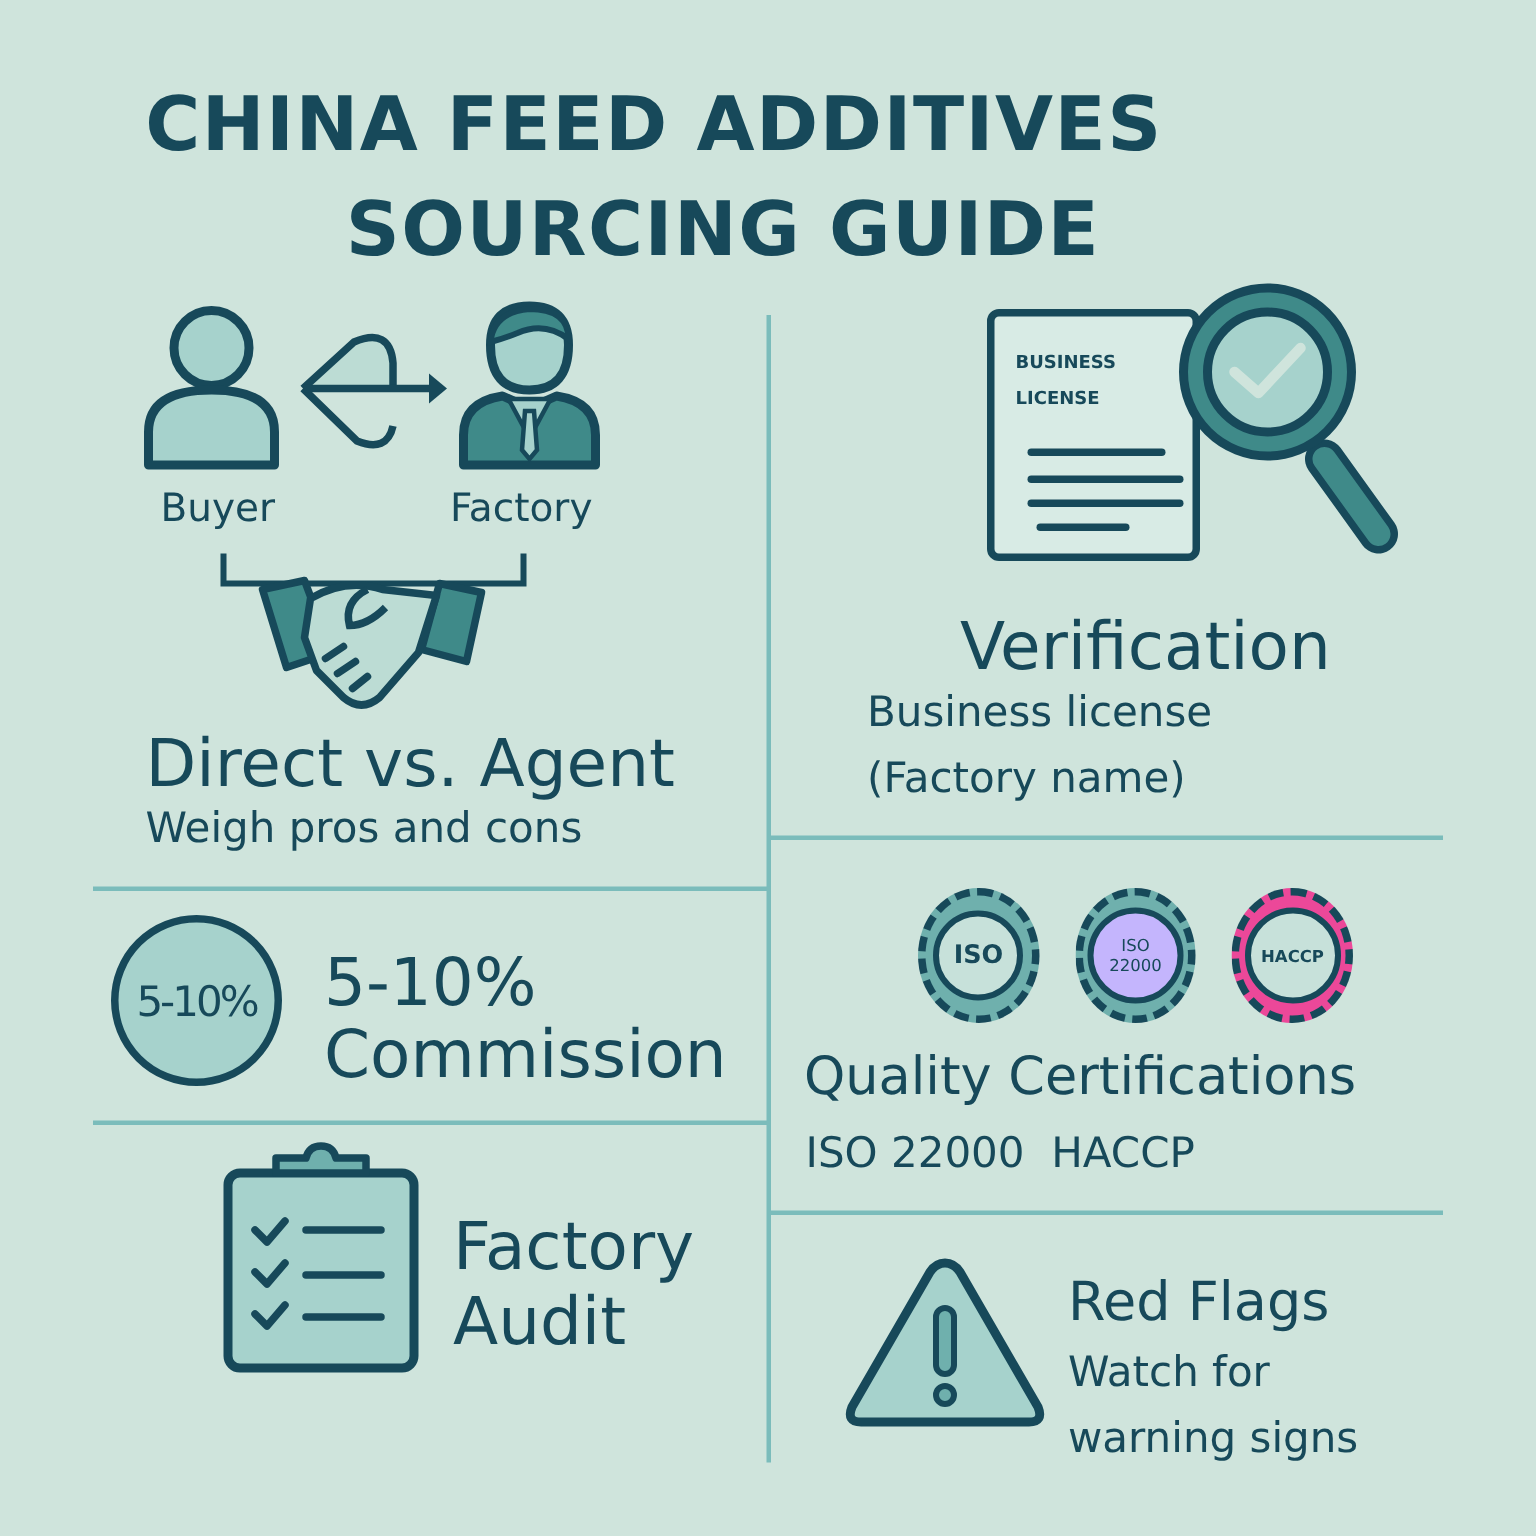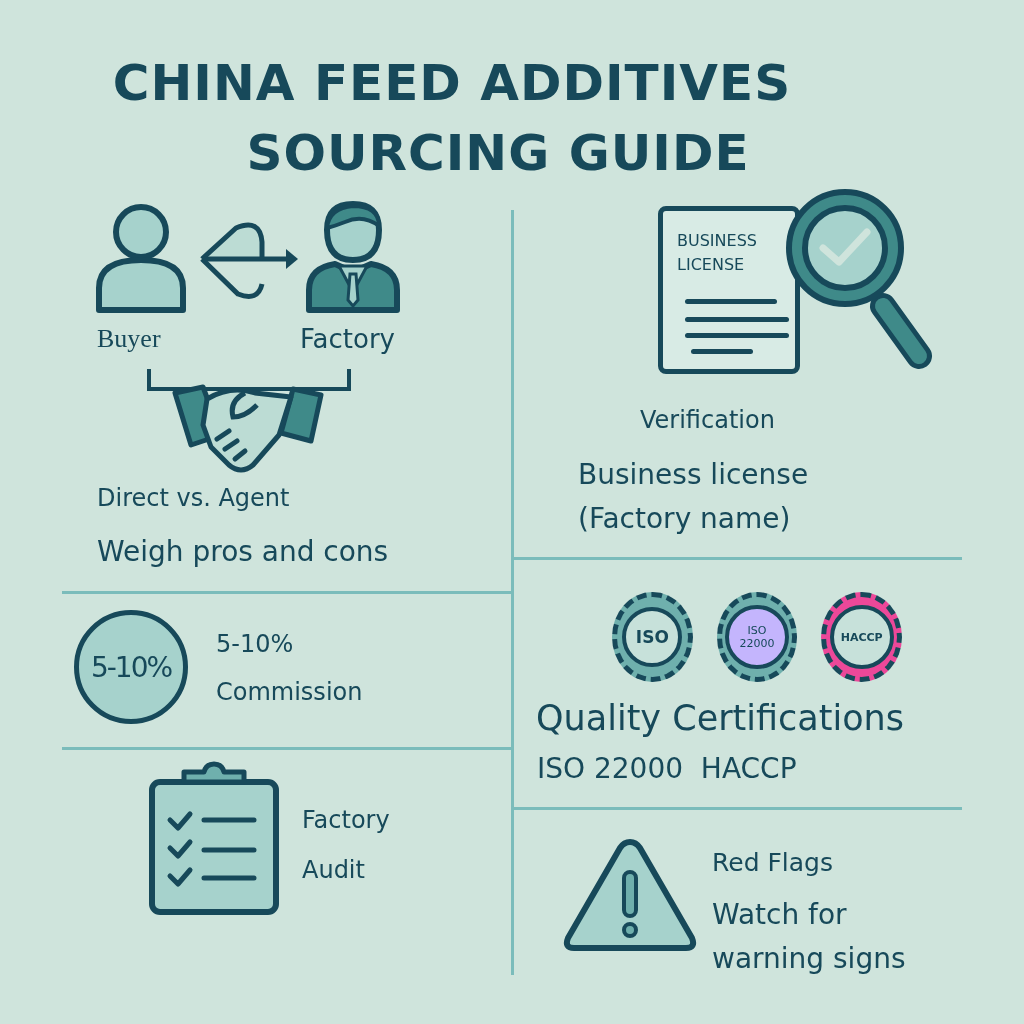--- a/index.html
+++ b/index.html
@@ -5,28 +5,28 @@
     html, body { margin: 0; padding: 0; }
     body {
       width: 1024px; height: 1024px; overflow: hidden;
       background: #cfe4dc;
       font-family: "Liberation Sans", sans-serif;
       color: #17495a;
       position: relative;
     }
     .abs { position: absolute; }
     .title {
-      left: 16px; width: 872px; text-align: center;
+      left: 0; width: 872px; text-align: center;
       font-family: "DejaVu Sans", sans-serif;
       font-weight: bold; font-size: 50px; letter-spacing: 1px;
       color: #17495a; line-height: 62px;
     }
     .vline { background: #7bbcbb; width: 3px; }
     .hline { background: #7bbcbb; height: 3px; }
-    .head { font-family: "DejaVu Sans", sans-serif; font-size: 24px; font-weight: 500; color: #17495a; white-space: nowrap; }
+    .head { font-family: "DejaVu Sans", sans-serif; font-size: 44px; font-weight: 500; color: #17495a; white-space: nowrap; }
     .sub { font-family: "DejaVu Sans", sans-serif; font-size: 28px; color: #17495a; white-space: nowrap; }
     .lbl { font-family: "DejaVu Sans", sans-serif; font-size: 26px; color: #17495a; white-space: nowrap; }
     svg { position: absolute; overflow: visible; }
   </style>
 </head>
 <body>
 
 <div class="abs title" style="top:52px;">CHINA FEED ADDITIVES</div>
 <div class="abs title" style="top:122px;padding-left:46px;">SOURCING GUIDE</div>
 
@@ -50,38 +50,38 @@
     <path d="M88 27 L100 37 L88 47 Z" fill="#17495a"></path>
   </svg>
 
   <svg style="left:305px; top:200px;" width="96" height="115" viewBox="0 0 96 115">
     <path d="M22 30 Q22 4 48 4 Q74 4 74 30 Q74 60 48 60 Q22 60 22 30 Z" fill="#a6d2cc" stroke="#17495a" stroke-width="6"></path>
     <path d="M22 28 Q24 8 48 6 Q74 6 74 26 Q58 14 40 22 Q30 26 22 28 Z" fill="#3f8a89" stroke="#17495a" stroke-width="4"></path>
     <path d="M4 110 V90 Q4 68 30 64 L48 72 L66 64 Q92 68 92 90 V110 Z" fill="#3f8a89" stroke="#17495a" stroke-width="6" stroke-linejoin="round"></path>
     <path d="M34 66 L48 92 L62 66 Z" fill="#a6d2cc" stroke="#17495a" stroke-width="3"></path>
     <path d="M45 74 L51 74 L53 100 L48 106 L43 100 Z" fill="#a6d2cc" stroke="#17495a" stroke-width="3"></path>
   </svg>
-  <div class="abs lbl" style="left:97px; top:324px;font-family:Liberation Serif, serif;">Buyer</div>
+  <div class="abs lbl" style="left:107px; top:324px;">Buyer</div>
   <div class="abs lbl" style="left:300px; top:324px;">Factory</div>
 
   <svg style="left:145px; top:365px;" width="210" height="120" viewBox="0 0 210 120">
     <path d="M4 4 V24 H204 V4" fill="none" stroke="#17495a" stroke-width="4"></path>
     <path d="M30 28 L58 22 L76 70 L46 80 Z" fill="#3f8a89" stroke="#17495a" stroke-width="5" stroke-linejoin="round"></path>
     <path d="M176 30 L148 24 L136 68 L166 76 Z" fill="#3f8a89" stroke="#17495a" stroke-width="5" stroke-linejoin="round"></path>
     <path d="M62 34 Q86 20 110 28 L146 32 L134 70 L108 100 Q96 110 84 100 L66 82 L58 60 Z" fill="#bcdcd4" stroke="#17495a" stroke-width="5" stroke-linejoin="round"></path>
     <path d="M100 28 Q84 36 88 52 Q100 52 112 40" fill="none" stroke="#17495a" stroke-width="5"></path>
     <path d="M72 74 L84 66 M80 84 L92 76 M90 94 L100 86" stroke="#17495a" stroke-width="5" stroke-linecap="round"></path>
   </svg>
   <div class="abs head" style="left:97px; top:484px;">Direct vs. Agent</div>
   <div class="abs sub" style="left:97px; top:535px;">Weigh pros and cons</div>
 </section>
 
 <section>
   <div class="abs" style="left:658px; top:206px; width:142px; height:168px; background:#d8ebe5; border:5px solid #17495a; border-radius:8px; box-sizing:border-box;">
-    <div style="position:absolute; left:14px; top:18px; font-family:'DejaVu Sans',sans-serif; font-weight:normal; font-size:16px; line-height:24px; color:#17495a;">
+    <div style="position:absolute; left:14px; top:18px; font-family:'DejaVu Sans',sans-serif; font-weight:bold; font-size:12px; line-height:24px; color:#17495a;">
       <div>BUSINESS</div>
       <div>LICENSE</div>
     </div>
     <div style="position:absolute; left:22px; top:88px; width:92px; height:5px; background:#17495a; border-radius:3px;"></div>
     <div style="position:absolute; left:22px; top:106px; width:104px; height:5px; background:#17495a; border-radius:3px;"></div>
     <div style="position:absolute; left:22px; top:122px; width:104px; height:5px; background:#17495a; border-radius:3px;"></div>
     <div style="position:absolute; left:28px; top:138px; width:62px; height:5px; background:#17495a; border-radius:3px;"></div>
   </div>
   <svg style="left:785px; top:186px;" width="150" height="190" viewBox="0 0 150 190">
     <line x1="98" y1="120" x2="134" y2="170" stroke="#17495a" stroke-width="26" stroke-linecap="round"></line>
@@ -135,16 +135,16 @@
   <div class="abs head" style="left:302px; top:806px;">Factory</div>
   <div class="abs head" style="left:302px; top:856px;">Audit</div>
 </section>
 
 <section>
   <svg style="left:562px; top:836px;" width="136" height="118" viewBox="0 0 136 118">
     <path d="M68 6 Q74 6 78 12 L130 102 Q134 112 124 112 H12 Q2 112 6 102 L58 12 Q62 6 68 6 Z" fill="#a6d2cc" stroke="#17495a" stroke-width="6" stroke-linejoin="round"></path>
     <rect x="62" y="36" width="12" height="44" rx="6" fill="#6fb0ad" stroke="#17495a" stroke-width="4"></rect>
     <circle cx="68" cy="94" r="6" fill="#6fb0ad" stroke="#17495a" stroke-width="4"></circle>
   </svg>
-  <div class="abs head" style="left:712px; top:848px; font-size:25px;">Red Flags</div>
+  <div class="abs head" style="left:712px; top:848px; font-size:36px;">Red Flags</div>
   <div class="abs sub" style="left:712px; top:898px;">Watch for</div>
   <div class="abs sub" style="left:712px; top:942px;">warning signs</div>
 </section>
 
 </body></html>

